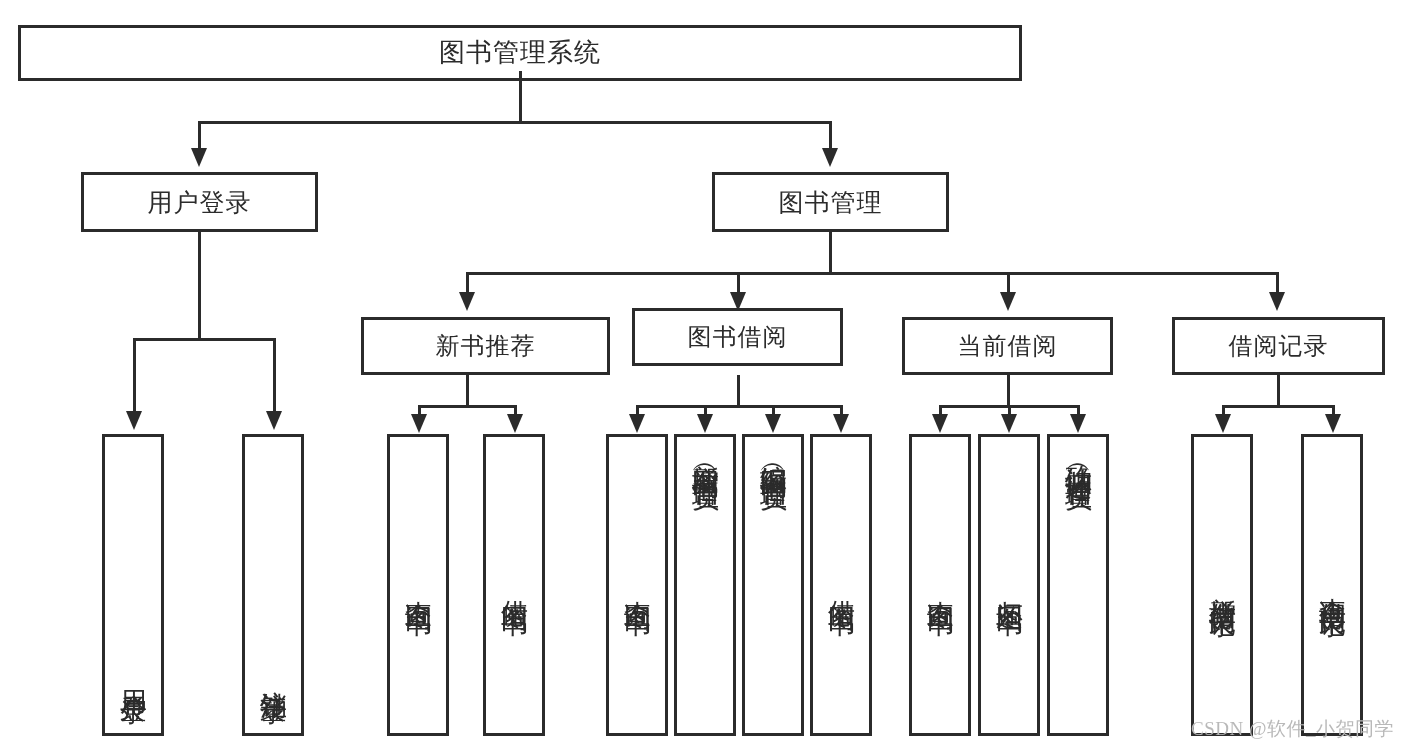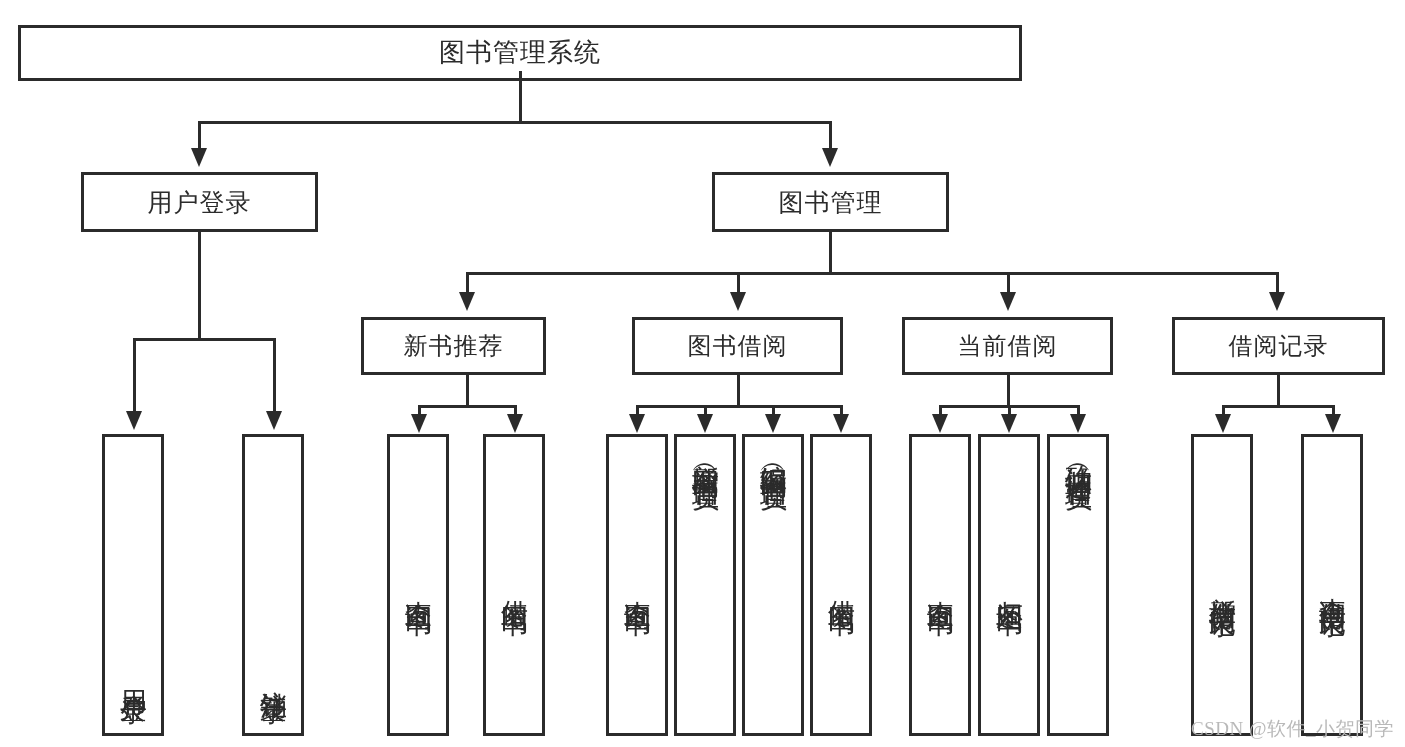--- a/index.html
+++ b/index.html
@@ -120,24 +120,24 @@
   <div class="edge-h" style="left:466px; top:272px; width:813px;"></div>
   <div class="edge-v" style="left:466px; top:272px; height:22px;"></div>
   <div class="arrow" style="left:459px; top:292px;"></div>
   <div class="edge-v" style="left:737px; top:272px; height:22px;"></div>
   <div class="arrow" style="left:730px; top:292px;"></div>
   <div class="edge-v" style="left:1007px; top:272px; height:22px;"></div>
   <div class="arrow" style="left:1000px; top:292px;"></div>
   <div class="edge-v" style="left:1276px; top:272px; height:22px;"></div>
   <div class="arrow" style="left:1269px; top:292px;"></div>
 
-  <div class="node l3" style="left:361px; top:317px; width:185px; height:58px;">
+  <div class="node l3" style="left:361px; top:317px; width:249px; height:58px;">
     <span class="label">新书推荐</span>
   </div>
-  <div class="node l3" style="left:632px; top:317px; width:211px; height:58px;">
+  <div class="node l3" style="left:632px; top:308px; width:211px; height:58px;">
     <span class="label">图书借阅</span>
   </div>
   <div class="node l3" style="left:1172px; top:317px; width:213px; height:58px;">
     <span class="label">借阅记录</span>
   </div>
   <div class="node l3" style="left:902px; top:317px; width:211px; height:58px;">
     <span class="label">当前借阅</span>
   </div>
 
   <div class="edge-v" style="left:466px; top:375px; height:32px;"></div>

